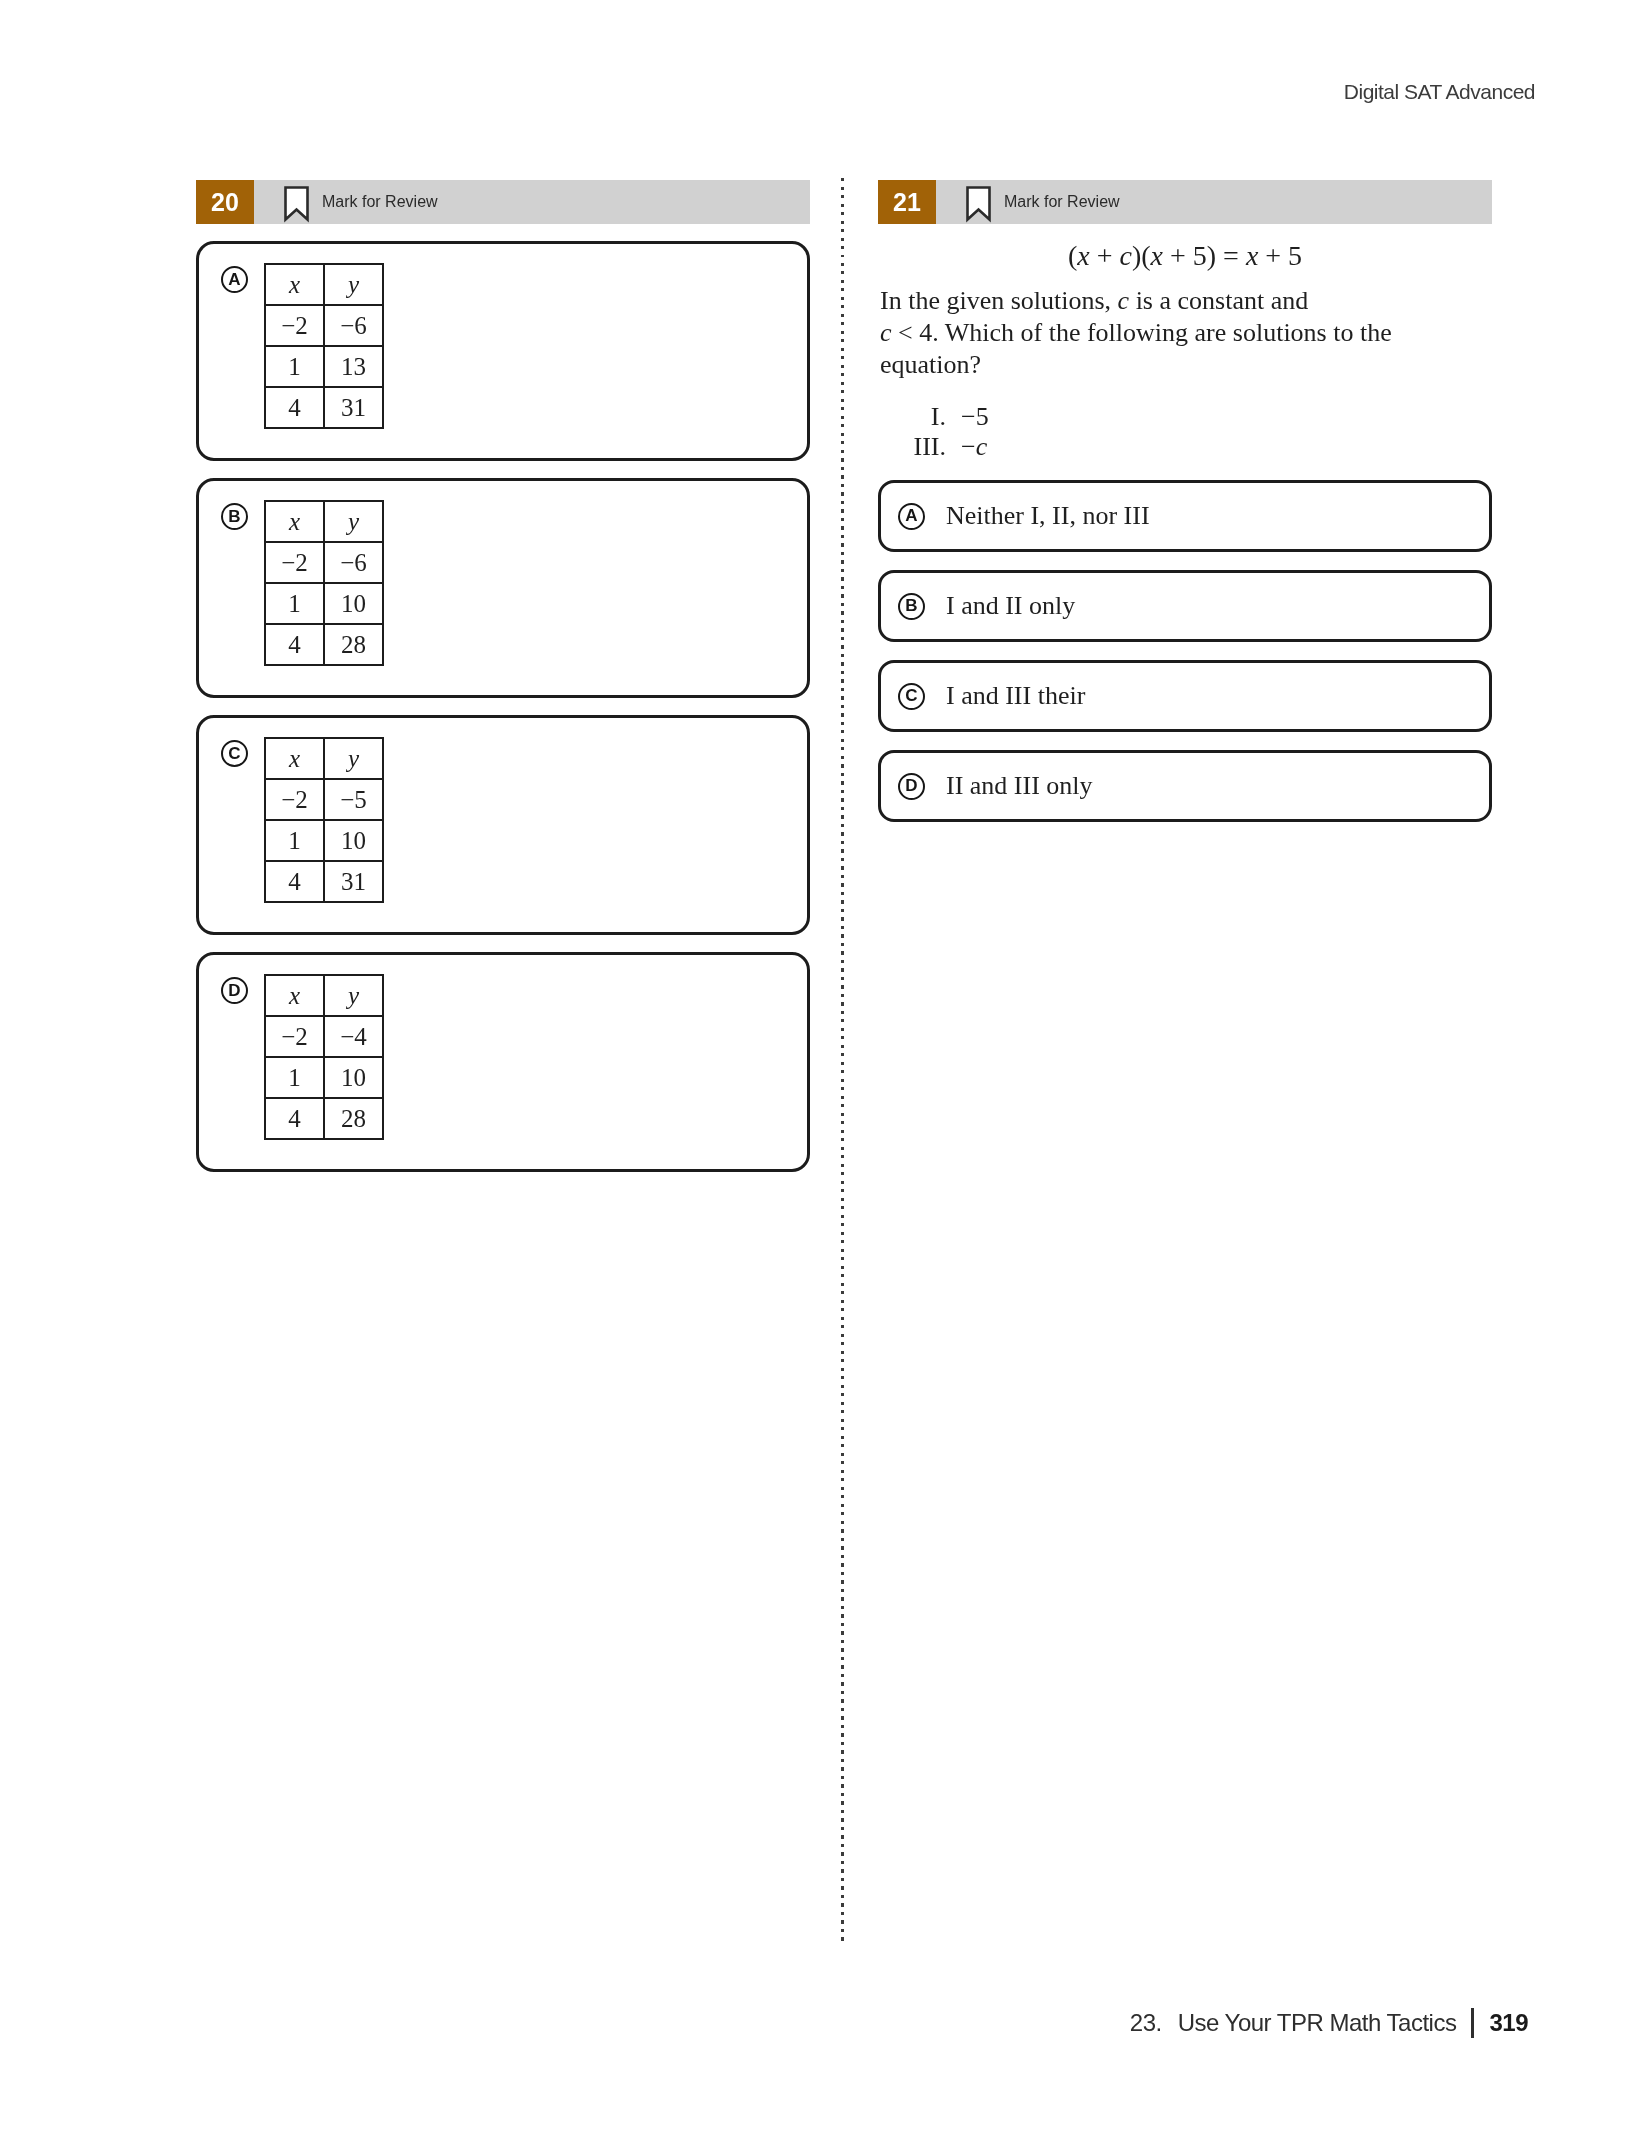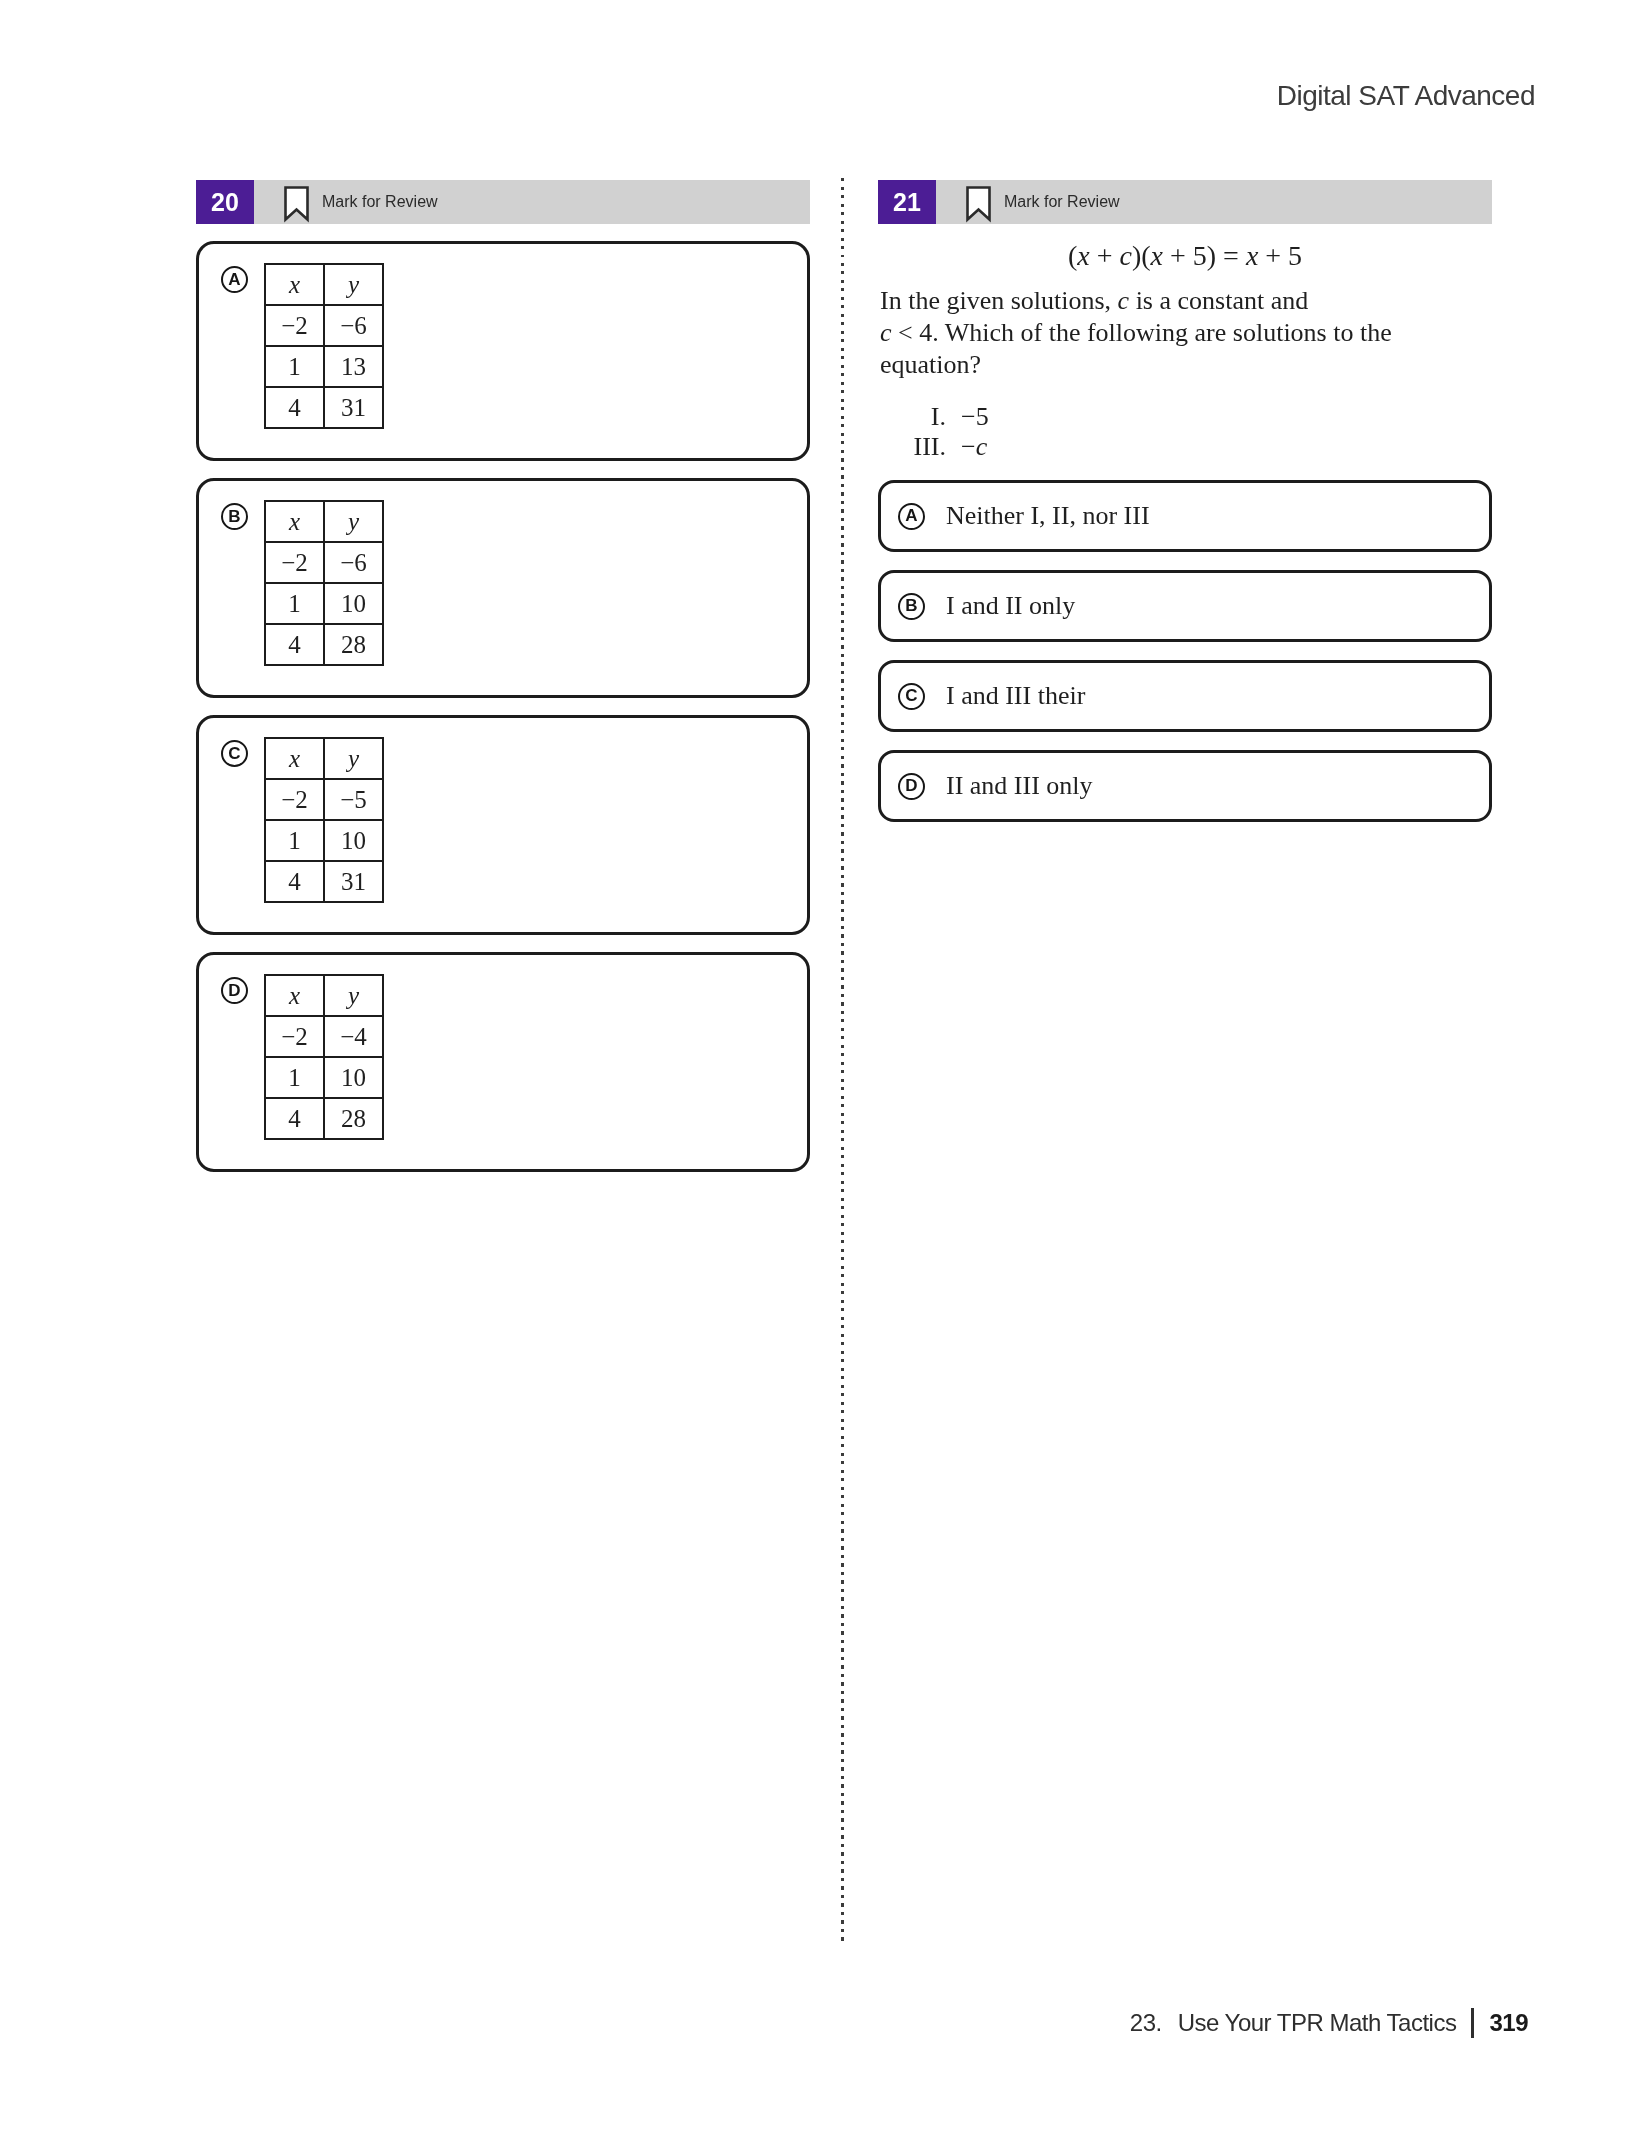--- a/index.html
+++ b/index.html
@@ -13,21 +13,21 @@
     color: #1f1f1f;
     overflow: hidden;
   }
 
   
   .doc-title {
     position: absolute;
     top: 80px;
     right: 105px;
     font-family: "Liberation Sans", sans-serif;
-    font-size: 28px;
+    font-size: 21px;
     letter-spacing: -0.5px;
     color: #3c3c3c;
   }
 
   
   .divider {
     position: absolute;
     left: 841px;
     top: 178px;
     width: 3px;
@@ -44,21 +44,21 @@
   .q-header {
     display: flex;
     align-items: center;
     height: 44px;
     background: #d1d1d1;
     overflow: visible;
   }
   .q-num {
     align-self: stretch;
     width: 58px;
-    background: #4c1d95;
+    background: #a16207;
     color: #ffffff;
     font-family: "Liberation Sans", sans-serif;
     font-weight: bold;
     font-size: 25px;
     display: flex;
     align-items: center;
     justify-content: center;
   }
   .bookmark {
     margin-left: 28px;

